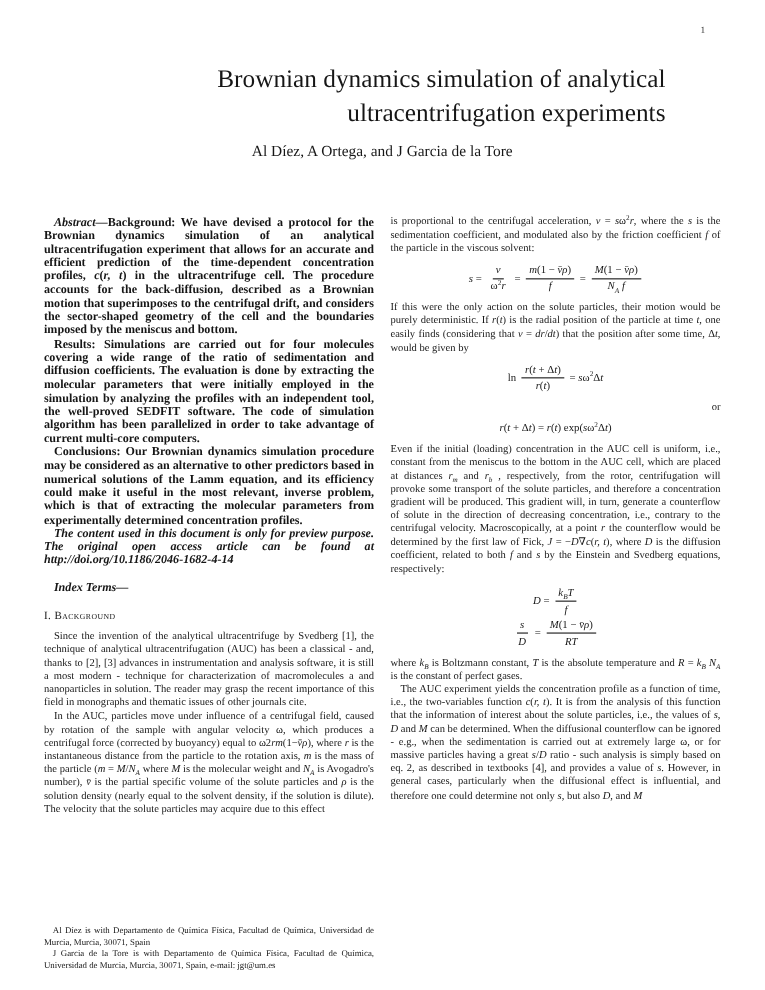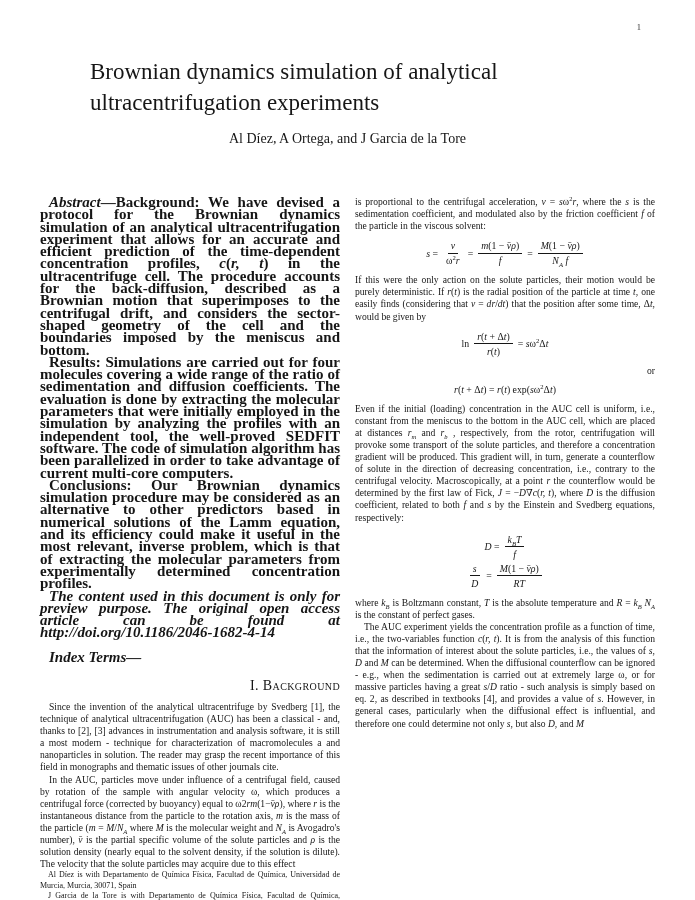--- a/index.html
+++ b/index.html
@@ -17,21 +17,21 @@
   .page-number {
     position: absolute;
     top: 22px;
     right: 54px;
     font-size: 8.5px;
     color: #333;
   }
   .title {
     margin: 56px auto 0;
     max-width: 515px;
-    text-align: left;
+    text-align: right;
     font-size: 23px;
     font-weight: 400;
     line-height: 31px;
   }
   .authors {
     margin-top: 13px;
     text-align: center;
     font-size: 14px;
   }
   .columns {
@@ -39,30 +39,30 @@
     gap: 15px;
     padding: 0 40px;
     margin-top: 49px;
     height: 700px;
   }
   .col { width: 300px; flex: 0 0 300px; }
   .col-left { display: flex; flex-direction: column; }
   p { text-align: justify; }
   .abs {
     font-weight: 700;
-    font-size: 15px;
+    font-size: 11px;
     line-height: 12.3px;
   }
   .abs.italic { font-style: italic; }
   .indent { text-indent: 9px; }
   .index-terms { margin-top: 12px; }
   .section-heading {
     margin: 15px 0 7px;
-    text-align: right;
-    font-size: 14px;
+    text-align: left;
+    font-size: 10px;
     font-weight: 400;
     font-variant: small-caps;
     letter-spacing: 0.4px;
   }
   .body {
     font-size: 9.6px;
     line-height: 12.1px;
   }
   sup, sub { font-size: 68%; line-height: 0; }
   .footnotes {

